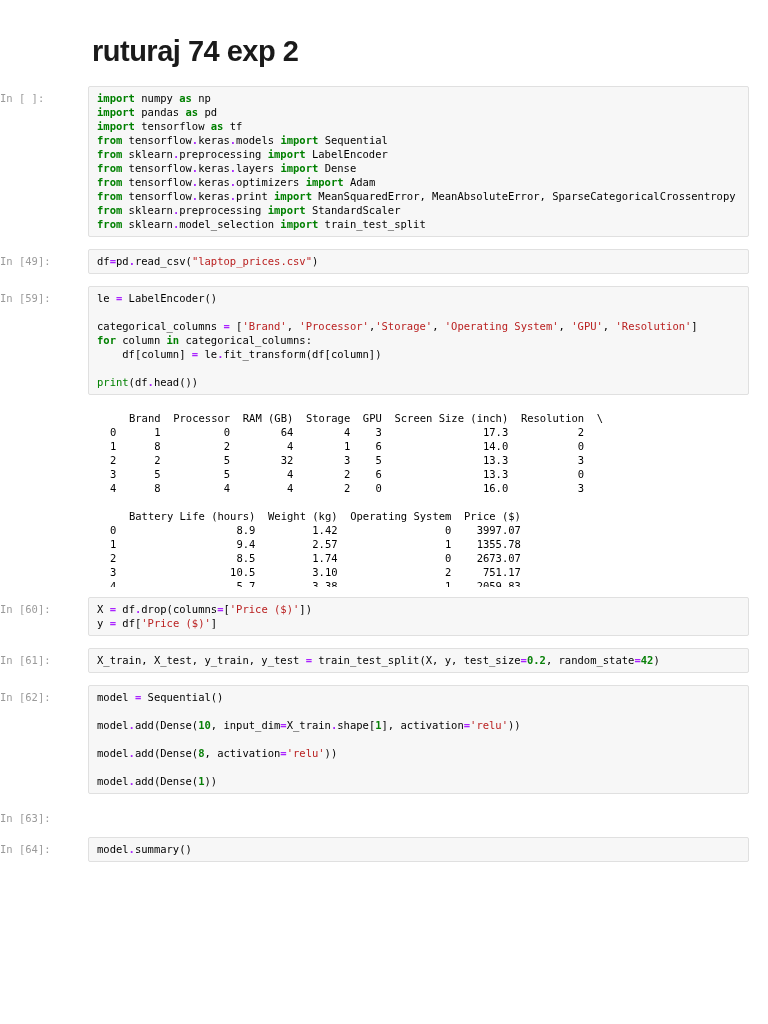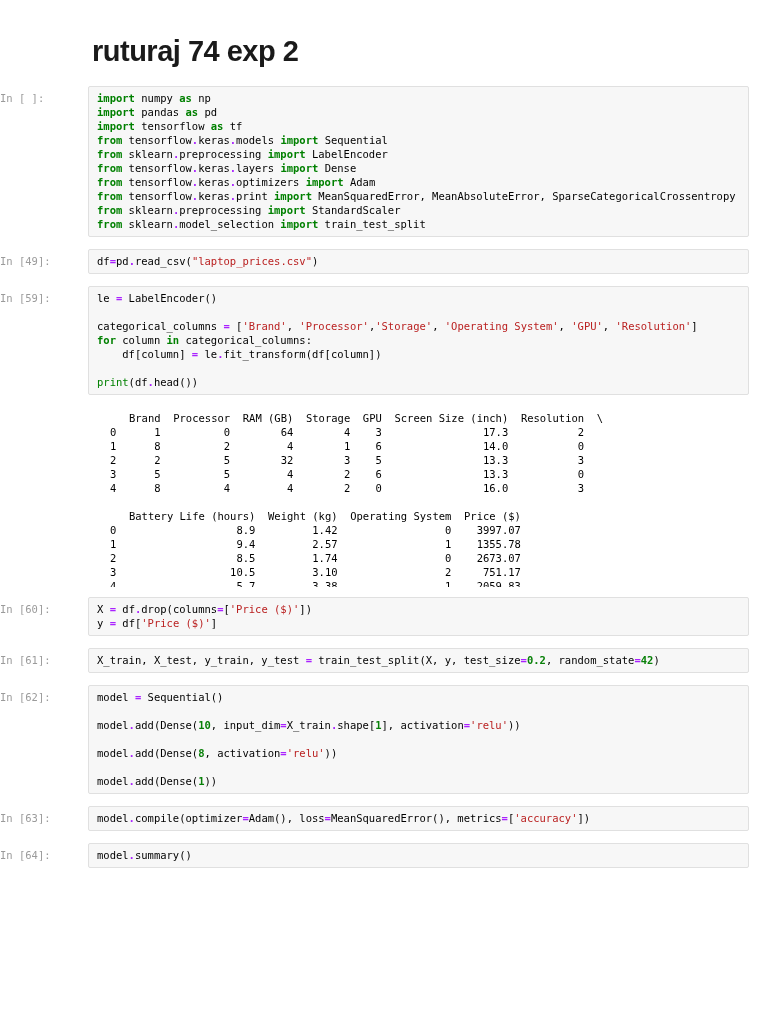--- a/index.html
+++ b/index.html
@@ -151,23 +151,20 @@
 <span class="t-pl">model</span><span class="t-op">.</span><span class="t-pl">add(Dense(</span><span class="t-num">10</span><span class="t-pl">, input_dim</span><span class="t-op">=</span><span class="t-pl">X_train</span><span class="t-op">.</span><span class="t-pl">shape[</span><span class="t-num">1</span><span class="t-pl">], activation</span><span class="t-op">=</span><span class="t-str">'relu'</span><span class="t-pl">))</span>
 
 <span class="t-pl">model</span><span class="t-op">.</span><span class="t-pl">add(Dense(</span><span class="t-num">8</span><span class="t-pl">, activation</span><span class="t-op">=</span><span class="t-str">'relu'</span><span class="t-pl">))</span>
 
 <span class="t-pl">model</span><span class="t-op">.</span><span class="t-pl">add(Dense(</span><span class="t-num">1</span><span class="t-pl">))</span></pre>
     </div>
   </div>
 
   <div class="cell">
     <div class="prompt">In [63]:</div>
-    <div class="input-area">
-      <pre class="code"><span class="t-pl">model</span><span class="t-op">.</span><span class="t-pl">compile(optimizer</span><span class="t-op">=</span><span class="t-pl">Adam(), loss</span><span class="t-op">=</span><span class="t-pl">MeanSquaredError(), metrics</span><span class="t-op">=</span><span class="t-pl">[</span><span class="t-str">'accuracy'</span><span class="t-pl">])</span></pre>
-    </div>
   </div>
 
   <div class="cell">
     <div class="prompt">In [64]:</div>
     <div class="input-area">
       <pre class="code"><span class="t-pl">model</span><span class="t-op">.</span><span class="t-pl">summary()</span></pre>
     </div>
   </div>
 
 </div>

